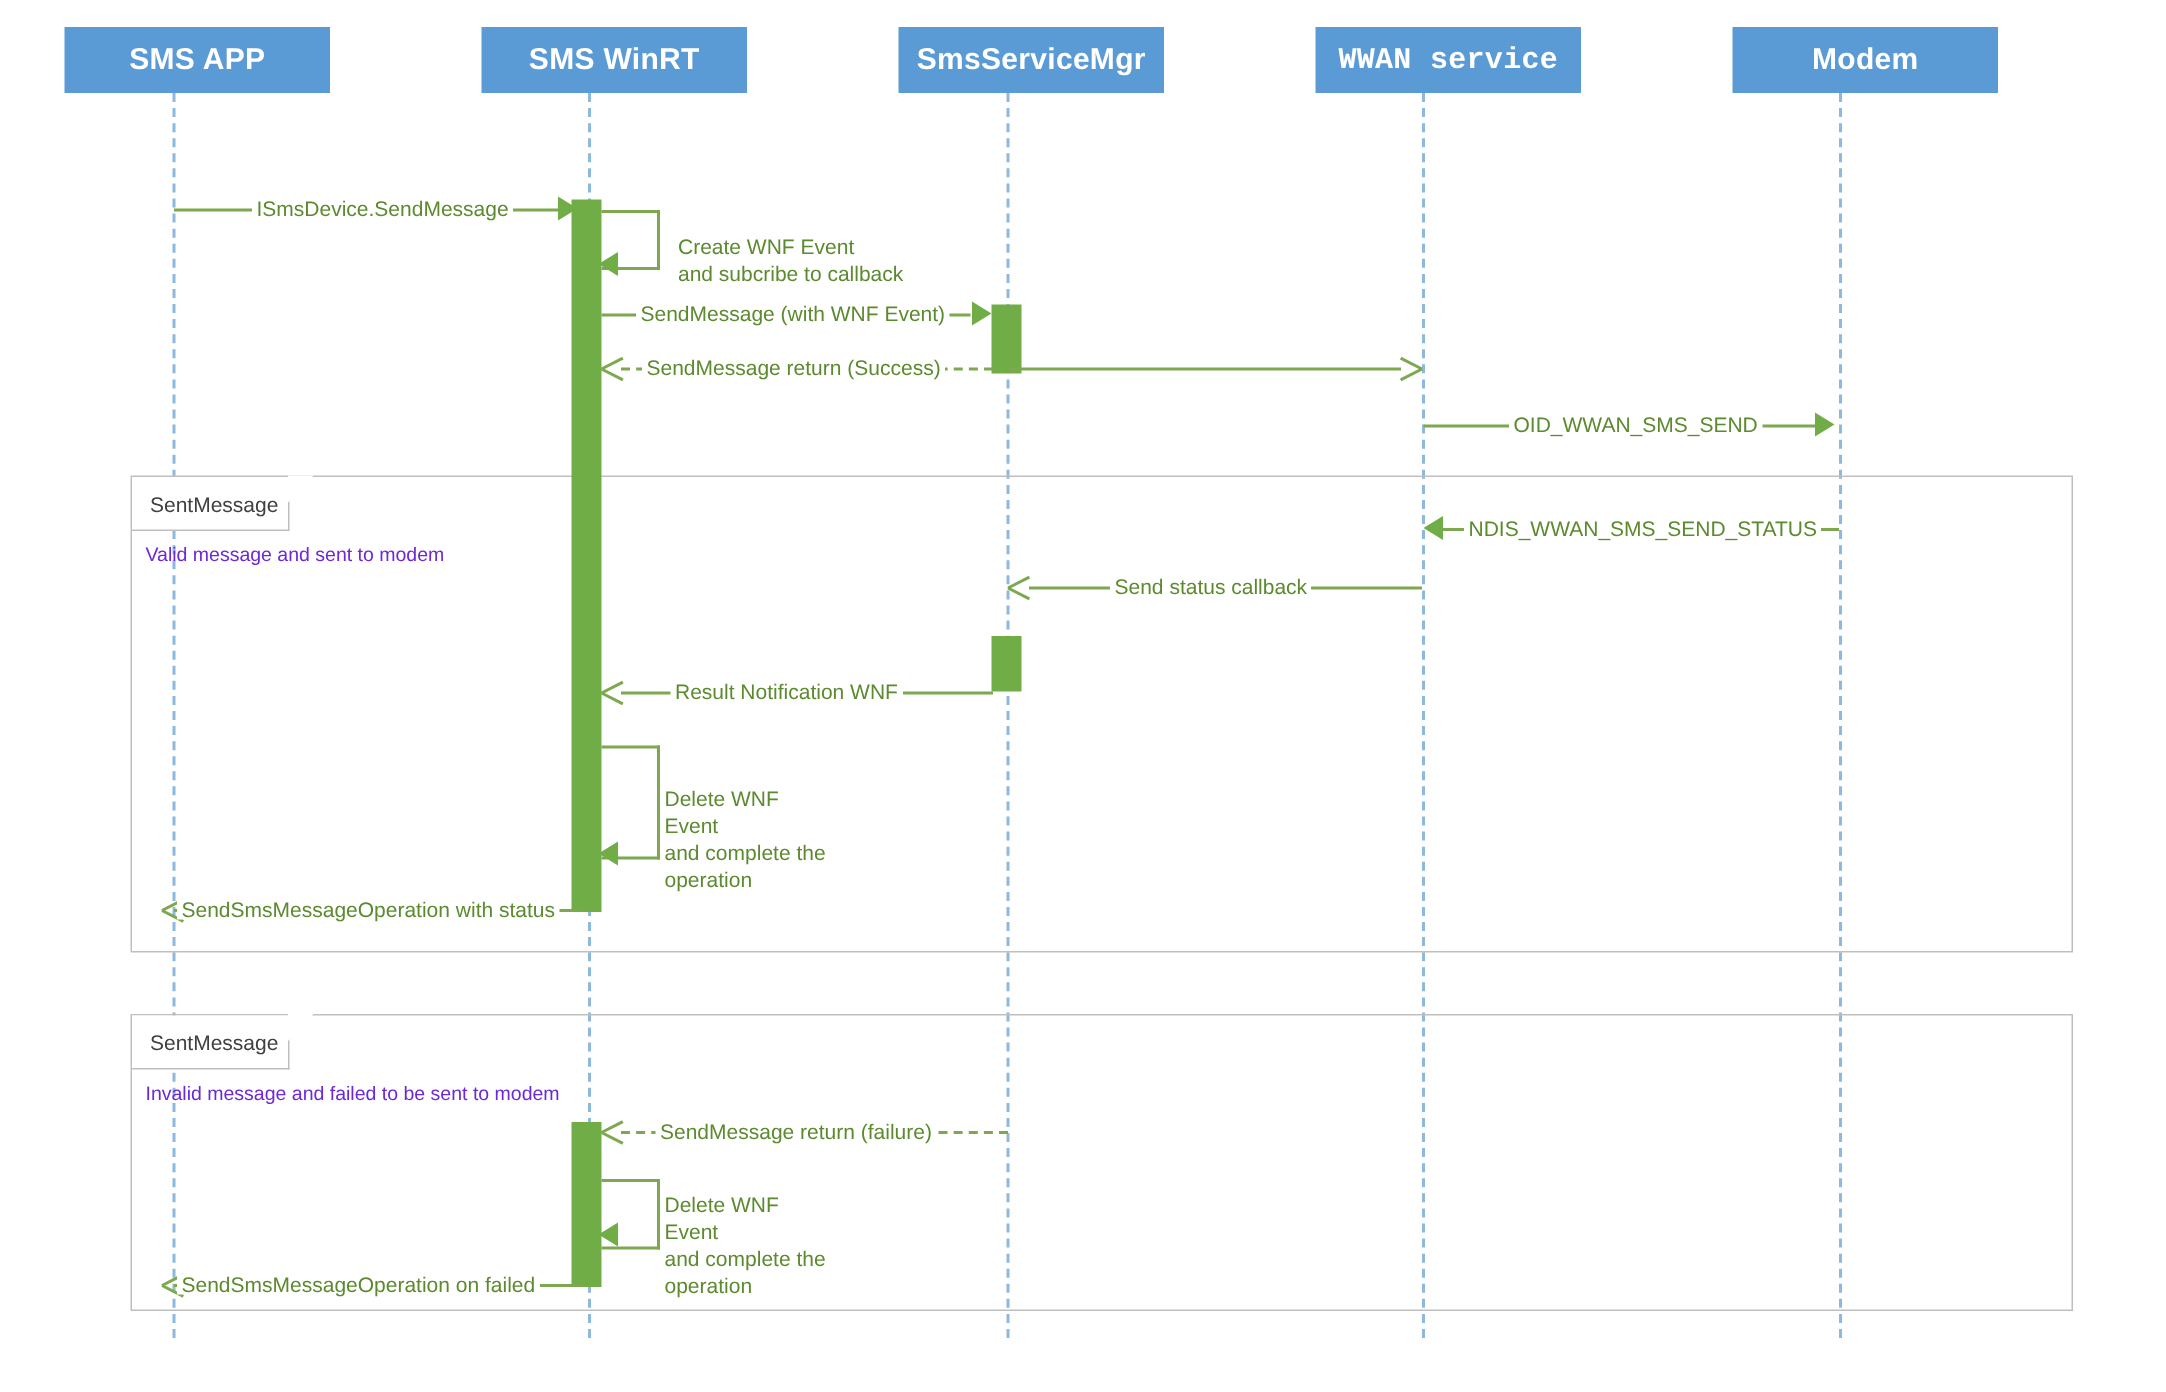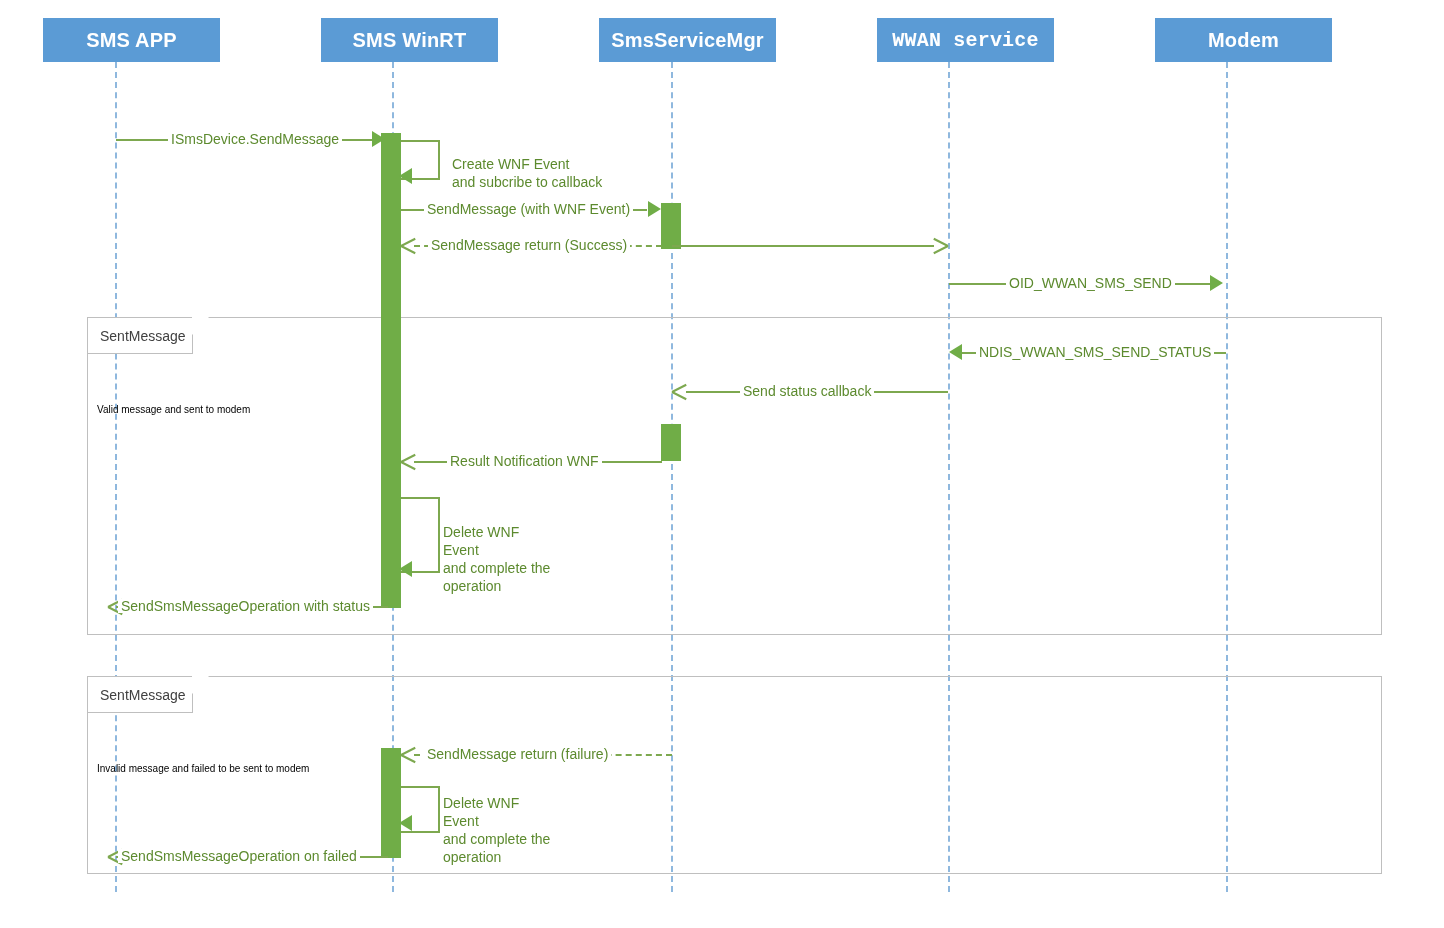--- a/index.html
+++ b/index.html
@@ -72,25 +72,24 @@
     position:absolute;
     right:-17px;
     top:-1px;
     width:0;height:0;
     border-top:18px solid #ffffff;
     border-right:17px solid transparent;
     border-bottom:19px solid transparent;
   }
   .frag-note{
     position:absolute;
-    color:#000000;
-    font-size:10px;
+    color:#6d28d9;
+    font-size:13px;
     white-space:nowrap;
     background:transparent;
-    margin-top:42px;
   }
 
   
   .msg-line{
     position:absolute;
     height:0;
     border-top:2px solid #7DA84F;
   }
   .msg-line.dashed{
     border-top:2px dashed #7DA84F;
@@ -285,21 +284,21 @@
     </div>
   <div class="msg-label" style="left:118px; top:599px;">
     <span>SendSmsMessageOperation with status</span>
   </div>
 
   <div class="msg-line dashed" style="left:414px; top:754px; width:258px;"></div>
   <div class="open-arrow left" style="left:401px; top:746px;">
       <i></i>
       <i></i>
     </div>
-  <div class="msg-label" style="left:424px; top:747px;">
+  <div class="msg-label" style="left:437px; top:747px;">
     <span>SendMessage return (failure)</span>
   </div>
 
   <div class="selfcall" style="left:401px; top:786px; width:37px; height:43px;"></div>
   <div class="arrow-l" style="left:399px; top:815px;"></div>
   <div class="note-text" style="left:443px; top:776px; width:115px;">
     <span>Delete WNF Event
 and complete the
 operation</span>
   </div>

